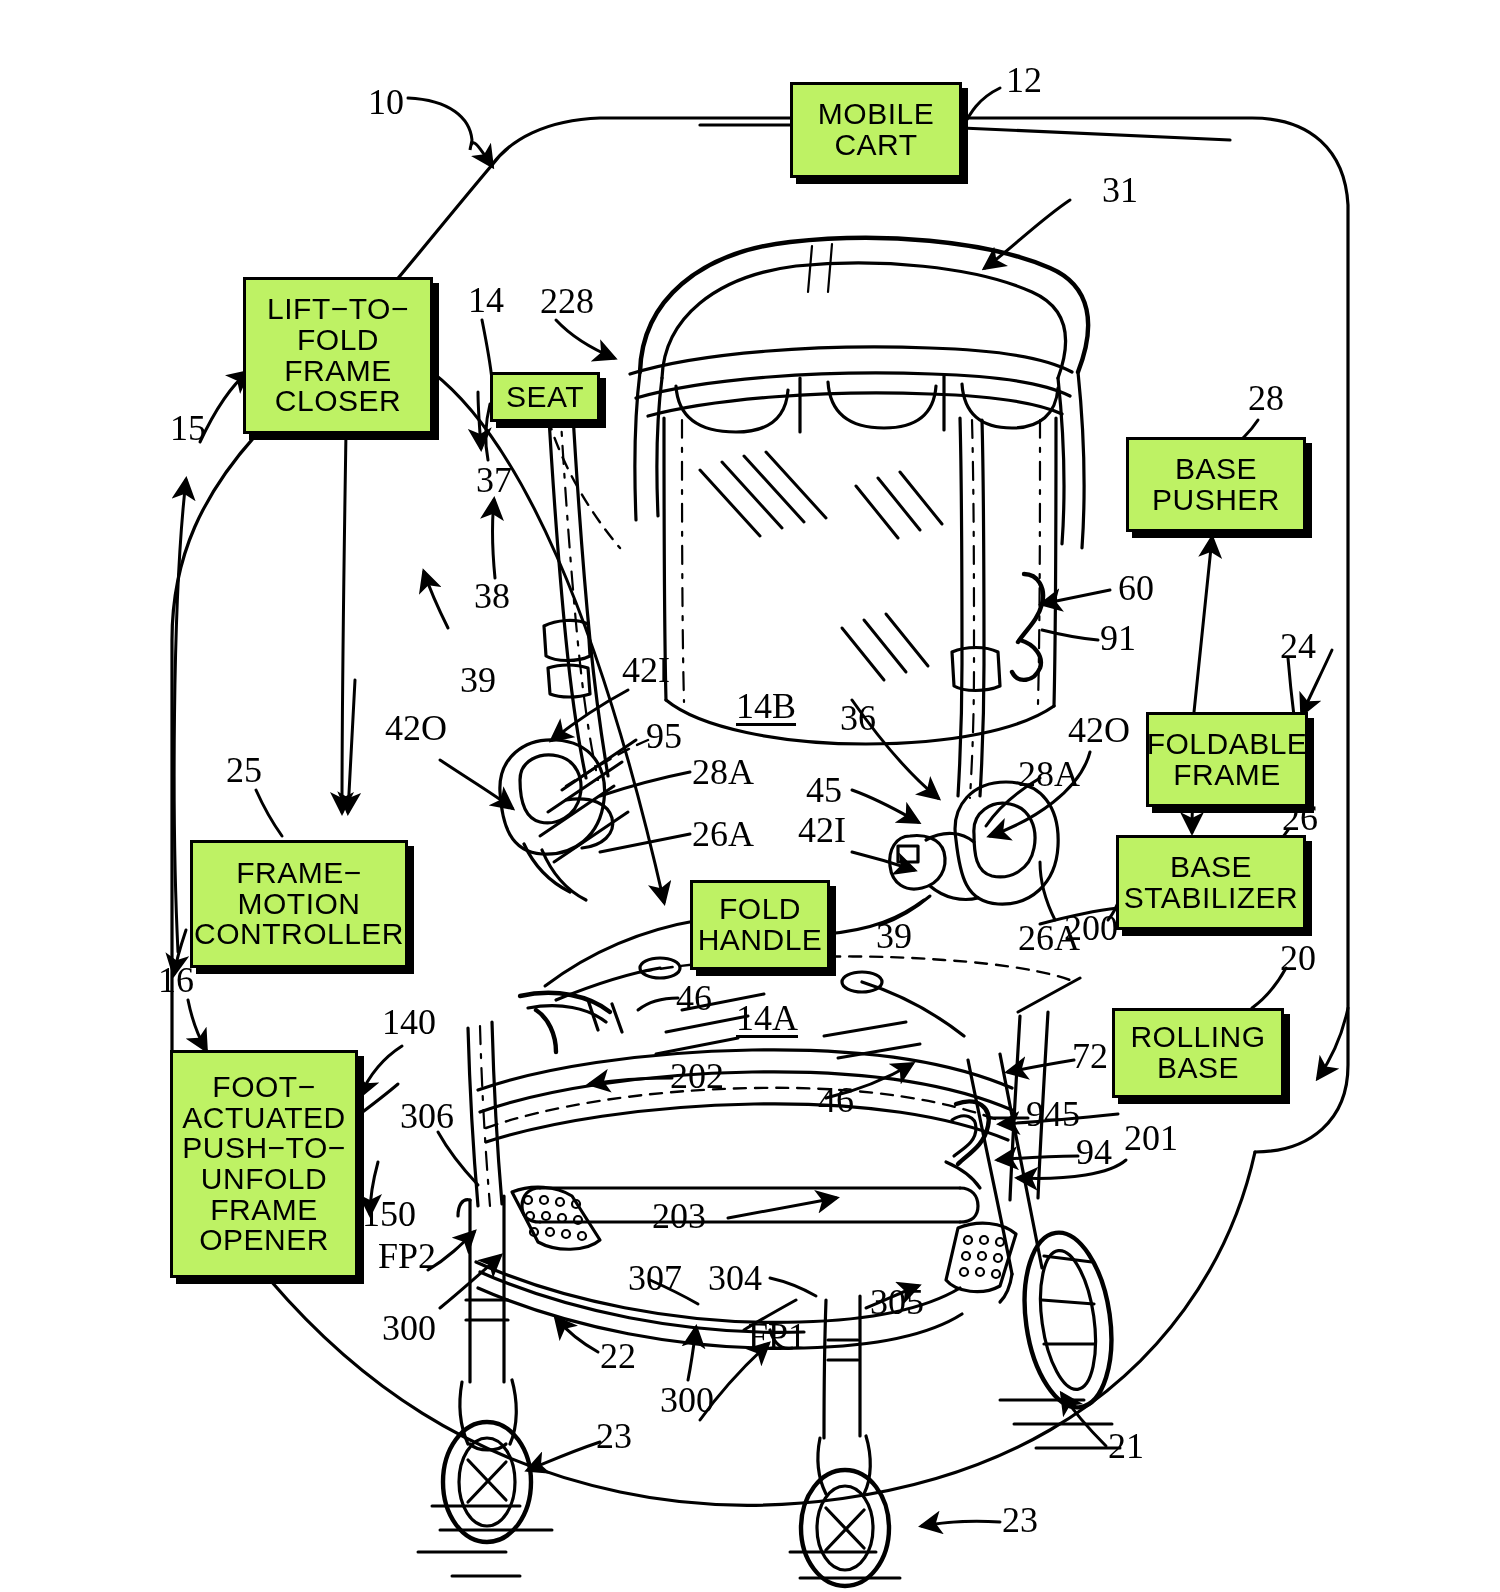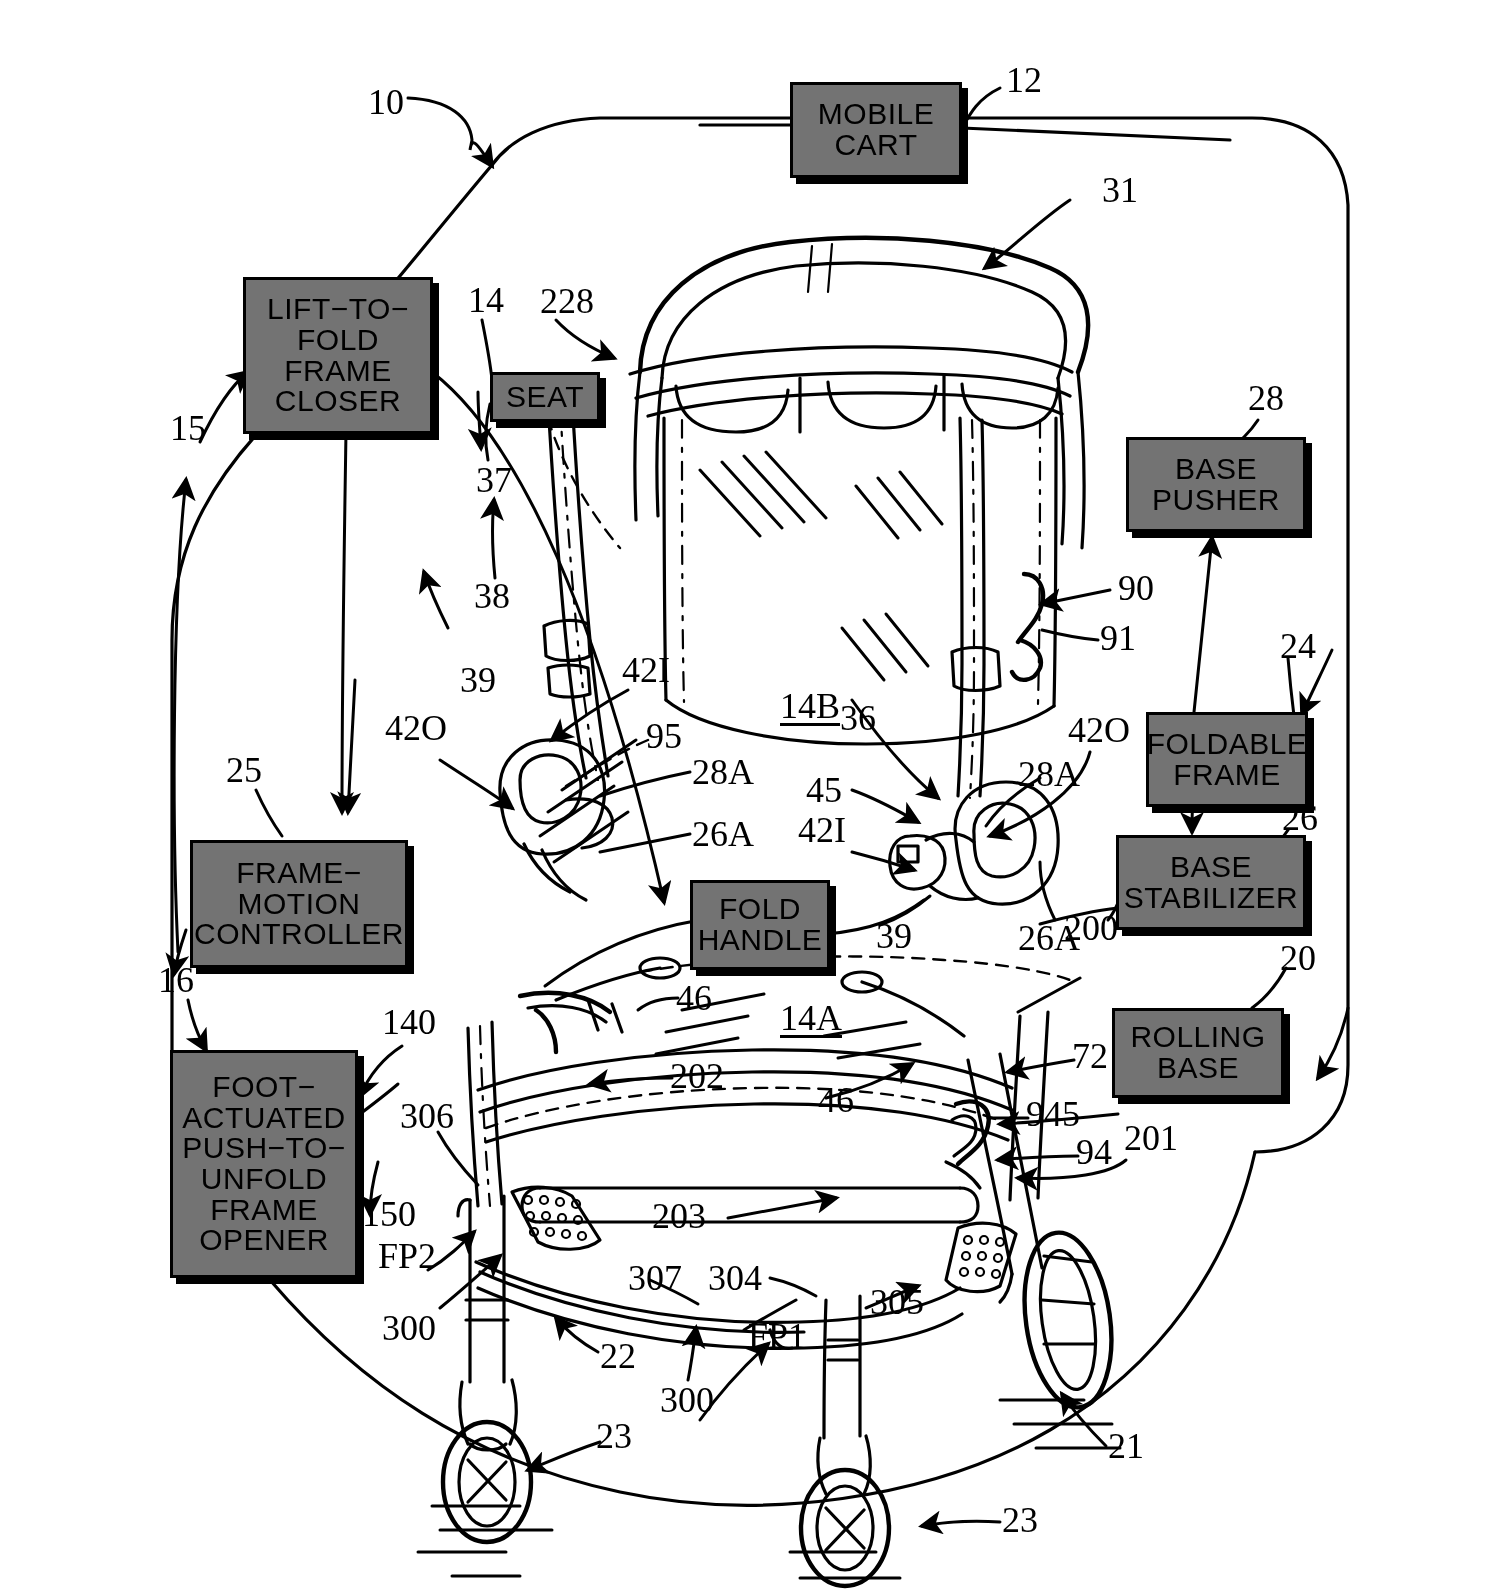--- a/index.html
+++ b/index.html
@@ -20,21 +20,21 @@
   #page svg {
     position: absolute;
     top: 0;
     left: 0;
     width: 1500px;
     height: 1592px;
   }
   
   .bbox {
     position: absolute;
-    background: #737373;
+    background: #bef264;
     border: 3px solid #000;
     box-shadow: 6px 6px 0 0 #000;
     display: flex;
     align-items: center;
     justify-content: center;
     text-align: center;
     font-family: "Liberation Sans", sans-serif;
     font-size: 30px;
     line-height: 1.02;
     letter-spacing: 0.5px;
@@ -47,21 +47,21 @@
   
   .ref {
     position: absolute;
     font-family: "Liberation Serif", serif;
     font-size: 36px;
     color: #000;
     white-space: nowrap;
     z-index: 6;
     line-height: 1;
   }
-  .ref.u { text-decoration: underline; text-underline-offset: 5px; margin-left: 44px; }
+  .ref.u { text-decoration: underline; text-underline-offset: 5px; }
 </style>
 </head>
 <body>
 
 <div id="page">
 
   <svg viewBox="0 0 1500 1592" xmlns="http://www.w3.org/2000/svg">
     <defs>
       <marker id="ah" viewBox="0 0 12 12" refX="10" refY="6" markerWidth="8" markerHeight="8" orient="auto-start-reverse">
         <path d="M0,0 L12,6 L0,12 L3,6 z" fill="#000"></path>
@@ -475,21 +475,21 @@
   <div class="ref" style="left:468px; top:282px;">14</div>
   <div class="ref" style="left:540px; top:283px;">228</div>
   <div class="ref" style="left:170px; top:410px;">15</div>
   <div class="ref" style="left:1248px; top:380px;">28</div>
   <div class="ref" style="left:476px; top:462px;">37</div>
   <div class="ref" style="left:474px; top:578px;">38</div>
   <div class="ref" style="left:460px; top:662px;">39</div>
   <div class="ref" style="left:622px; top:652px;">42I</div>
   <div class="ref" style="left:385px; top:710px;">42O</div>
   <div class="ref" style="left:646px; top:718px;">95</div>
-  <div class="ref" style="left:1118px; top:570px;">90</div>
+  <div class="ref" style="left:1118px; top:570px;">60</div>
   <div class="ref" style="left:1100px; top:620px;">91</div>
   <div class="ref" style="left:1280px; top:628px;">24</div>
   <div class="ref u" style="left:736px; top:688px;">14B</div>
   <div class="ref" style="left:840px; top:700px;">36</div>
   <div class="ref" style="left:806px; top:772px;">45</div>
   <div class="ref" style="left:798px; top:812px;">42I</div>
   <div class="ref" style="left:1068px; top:712px;">42O</div>
   <div class="ref" style="left:692px; top:754px;">28A</div>
   <div class="ref" style="left:1018px; top:756px;">28A</div>
   <div class="ref" style="left:692px; top:816px;">26A</div>

